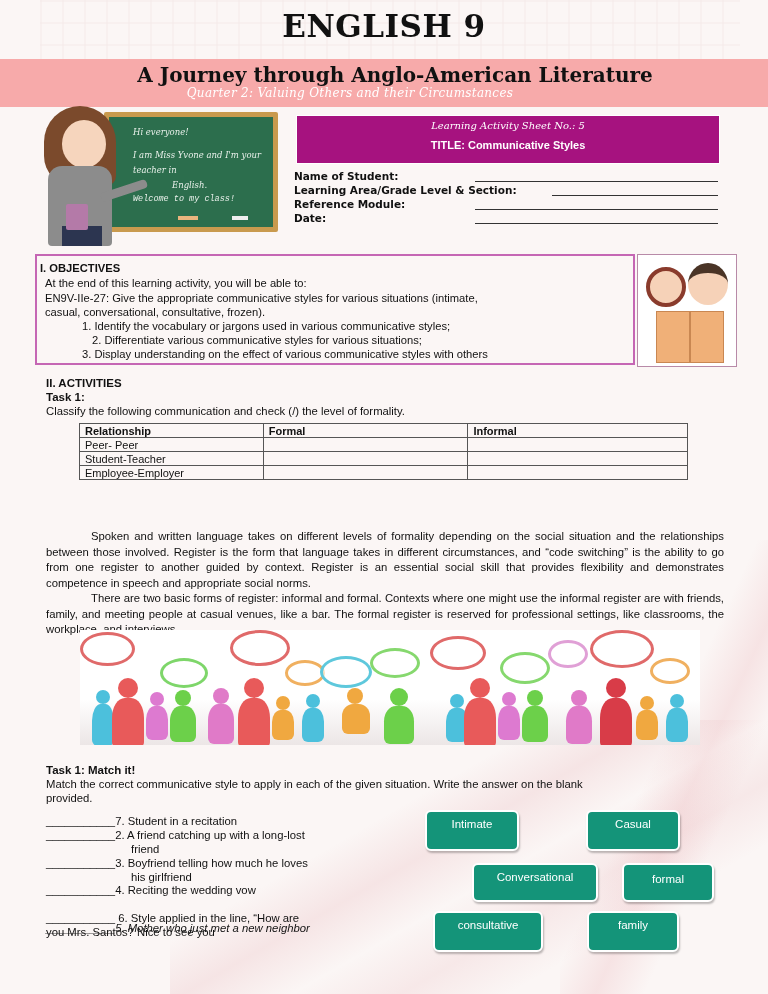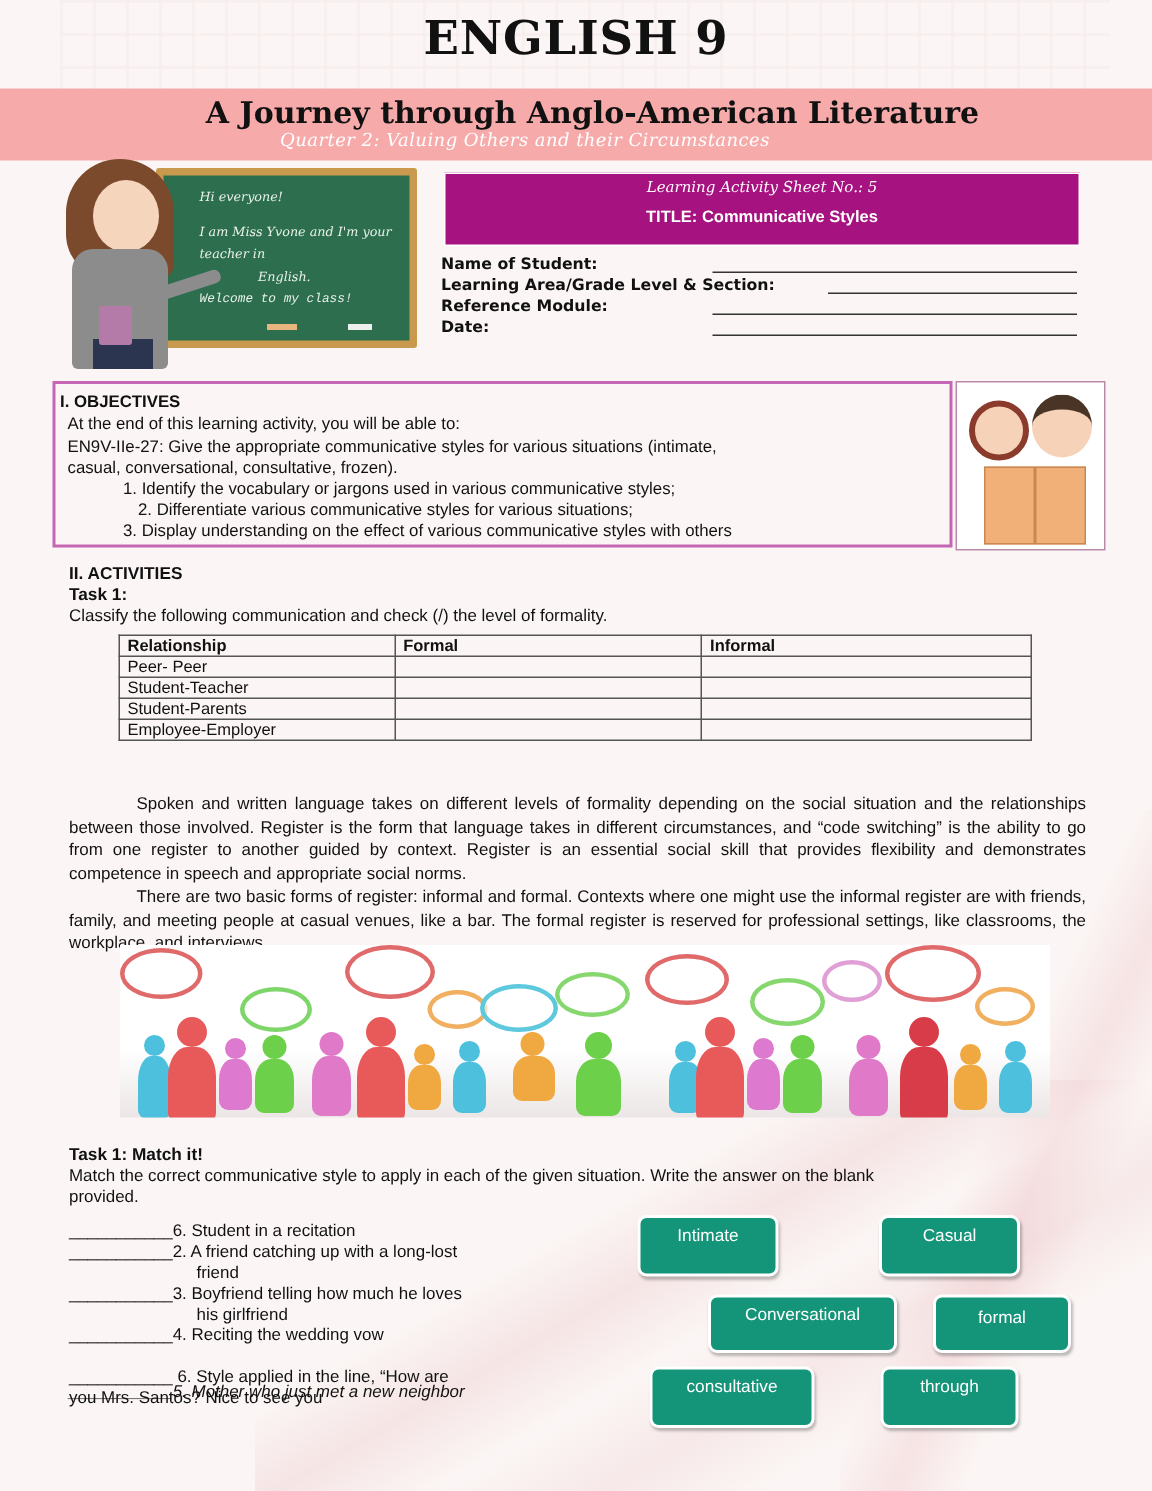--- a/index.html
+++ b/index.html
@@ -219,25 +219,20 @@
       <td class="rel-name">Peer- Peer</td>
       <td></td>
       <td></td>
     </tr>
     <tr>
       <td class="rel-name">Student-Teacher</td>
       <td></td>
       <td></td>
     </tr>
     <tr>
-      <td class="rel-name">Student-Parents</td>
-      <td></td>
-      <td></td>
-    </tr>
-    <tr>
       <td class="rel-name">Employee-Employer</td>
       <td></td>
       <td></td>
     </tr>
   </tbody>
 </table>
 
 <div class="abs para" style="top:509px;text-indent:45px;">Spoken and written language takes on different levels of formality depending on the social situation and the relationships between those involved. Register is the form that language takes in different circumstances, and “code switching” is the ability to go from one register to another guided by context. Register is an essential social skill that provides flexibility and demonstrates competence in speech and appropriate social norms.</div>
 <div class="abs para" style="top:571px;text-indent:45px;">There are two basic forms of register: informal and formal. Contexts where one might use the informal register are with friends, family, and meeting people at casual venues, like a bar. The formal register is reserved for professional settings, like classrooms, the workplace, and interviews.</div>
 
@@ -326,21 +321,21 @@
       <div class="head" style="left:4px;top:0;width:14px;height:14px;background:#4cc0dc"></div>
       <div class="torso" style="left:0;top:14px;width:22px;height:34px;background:#4cc0dc"></div>
     </div>
 </div>
 
 <div class="abs h-bold" style="left:46px;top:764px;">Task 1: Match it!</div>
 <div class="abs body-text" style="left:46px;top:778px;text-align:center;">Match the correct communicative style to apply in each of the given situation. Write the answer on the blank</div>
 <div class="abs body-text" style="left:46px;top:792px;">provided.</div>
 
 <div class="abs match-line" style="top:815px;">
-  <span>___________</span><span>6. Student in a recitation</span>
+  <span>___________</span><span>7. Student in a recitation</span>
 </div>
 <div class="abs match-line" style="top:829px;">
   <span>___________</span><span>2. A friend catching up with a long-lost</span>
 </div>
 <div class="abs match-line" style="top:843px;left:131px;">friend</div>
 <div class="abs match-line" style="top:857px;">
   <span>___________</span><span>3. Boyfriend telling how much he loves</span>
 </div>
 <div class="abs match-line" style="top:871px;left:131px;">his girlfriend</div>
 <div class="abs match-line" style="top:884px;">
@@ -352,13 +347,13 @@
 <div class="abs match-line" style="top:912px;">
   <span>___________</span><span> 6. Style applied in the line, “How are</span>
 </div>
 <div class="abs match-line" style="top:926px;">you Mrs. Santos? Nice to see you</div>
 
 <div class="style-btn" style="left:425px;top:810px;width:94px;height:41px;">Intimate</div>
 <div class="style-btn" style="left:586px;top:810px;width:94px;height:41px;">Casual</div>
 <div class="style-btn" style="left:472px;top:863px;width:126px;height:39px;">Conversational</div>
 <div class="style-btn" style="left:622px;top:863px;width:92px;height:39px;padding-top:8px;">formal</div>
 <div class="style-btn" style="left:433px;top:911px;width:110px;height:41px;">consultative</div>
-<div class="style-btn" style="left:587px;top:911px;width:92px;height:41px;">through</div>
+<div class="style-btn" style="left:587px;top:911px;width:92px;height:41px;">family</div>
 
 </body></html>

